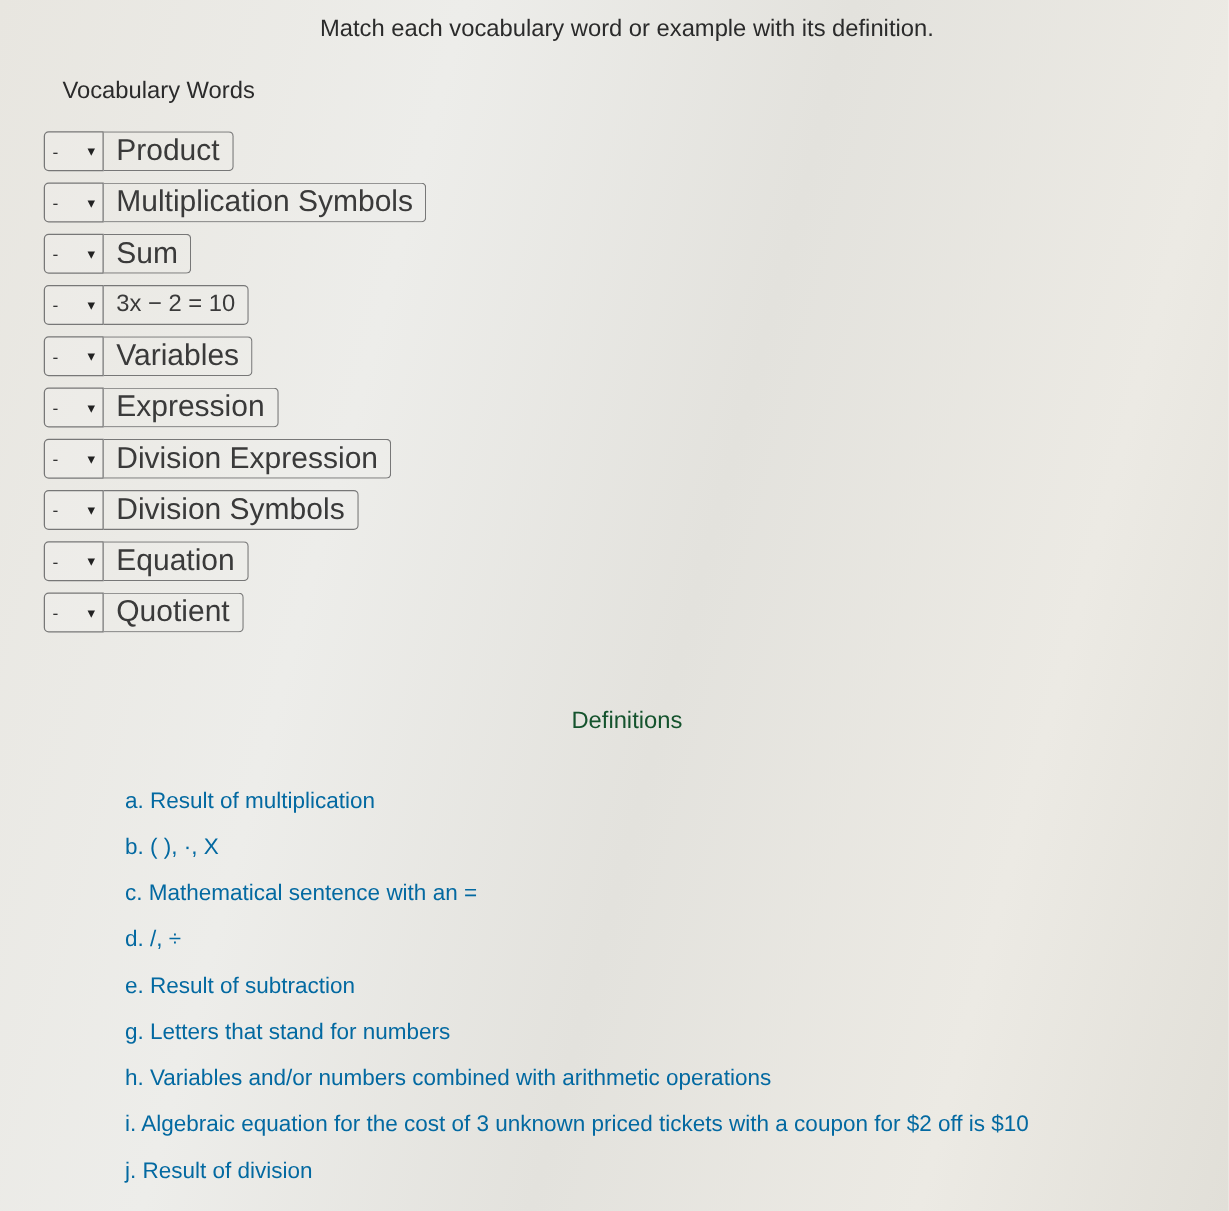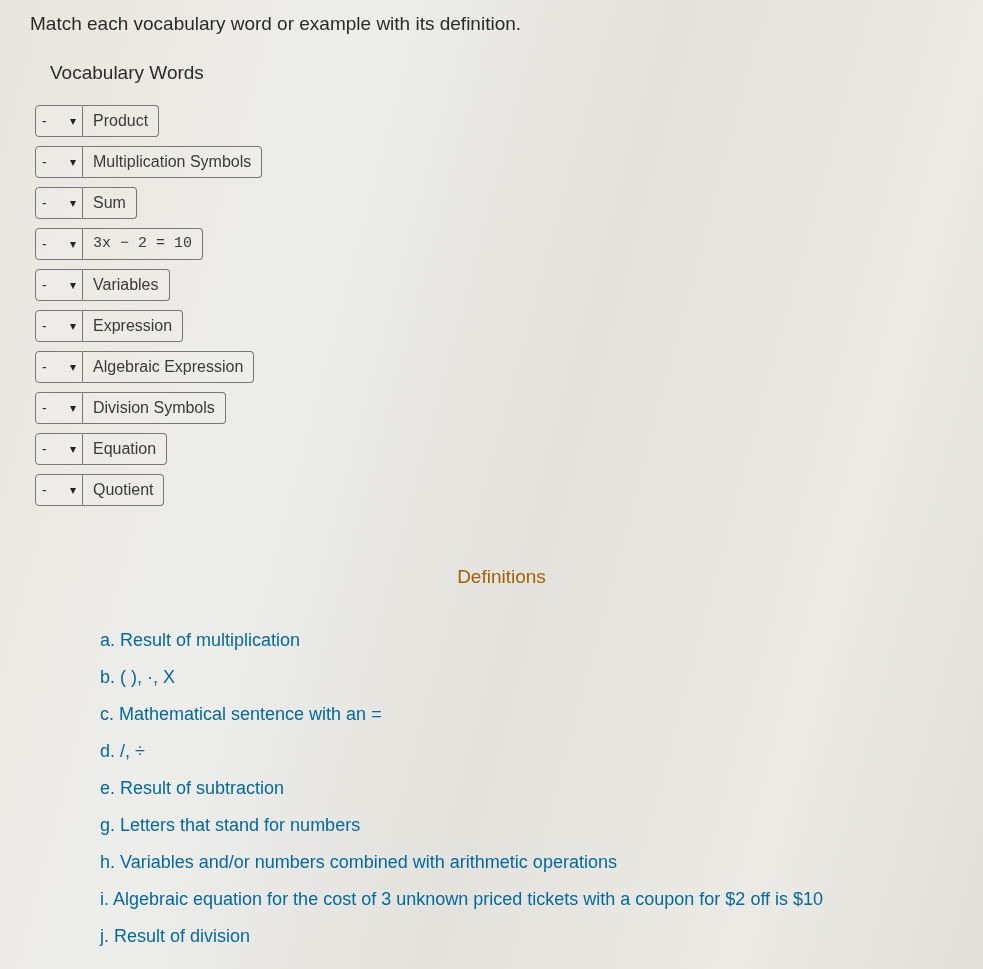--- a/index.html
+++ b/index.html
@@ -9,20 +9,21 @@
     background: linear-gradient(105deg, #e8e6e0 0%, #ededea 30%, #e3e2dd 55%, #eceae4 80%, #e1dfd8 100%);
     color: #3a3a3a;
     padding: 10px 10px 10px 30px;
     font-size: 18px;
     line-height: 1.5;
   }
   .instruction {
     font-size: 19px;
     margin-bottom: 20px;
     color: #2b2b2b;
+    text-align: center;
   }
   .section-heading {
     font-size: 19px;
     margin-left: 20px;
     margin-bottom: 18px;
     color: #2b2b2b;
   }
   .vocab-list { margin-left: 5px; }
   .vocab-row {
     display: flex;
@@ -46,31 +47,31 @@
   .dropdown .chev { font-size: 12px; color: #222; line-height: 1; }
   .vocab-label-box {
     border: 1px solid #777;
     border-left: none;
     border-radius: 0 4px 4px 0;
     padding: 0 10px;
     display: flex;
     align-items: center;
     height: 32px;
     background: rgba(255,255,255,0.05);
-    font-size: 16px;
+    font-size: 24px;
   }
   .dropdown { border-radius: 4px 0 0 4px; border-right: 1px solid #777; }
-  .math { font-family: Liberation Mono, monospace; font-size: 15px; }
+  .math { font-family: Liberation Sans, sans-serif; font-size: 19px; }
   .definitions-heading {
     text-align: center;
     width: 100%;
     font-size: 19px;
     margin-top: 55px;
     margin-bottom: 35px;
-    color: #a16207;
+    color: #14532d;
   }
   .def-list { margin-left: 70px; }
   .def-row {
     font-size: 18px;
     margin-bottom: 10px;
     color: #0369a1;
   }
 </style>
 </head>
 <body>
@@ -120,21 +121,21 @@
         <span class="dash">-</span>
         <span class="chev">▾</span>
       </div>
       <div class="vocab-label-box">Expression</div>
     </div>
     <div class="vocab-row">
       <div class="dropdown">
         <span class="dash">-</span>
         <span class="chev">▾</span>
       </div>
-      <div class="vocab-label-box">Algebraic Expression</div>
+      <div class="vocab-label-box">Division Expression</div>
     </div>
     <div class="vocab-row">
       <div class="dropdown">
         <span class="dash">-</span>
         <span class="chev">▾</span>
       </div>
       <div class="vocab-label-box">Division Symbols</div>
     </div>
     <div class="vocab-row">
       <div class="dropdown">

